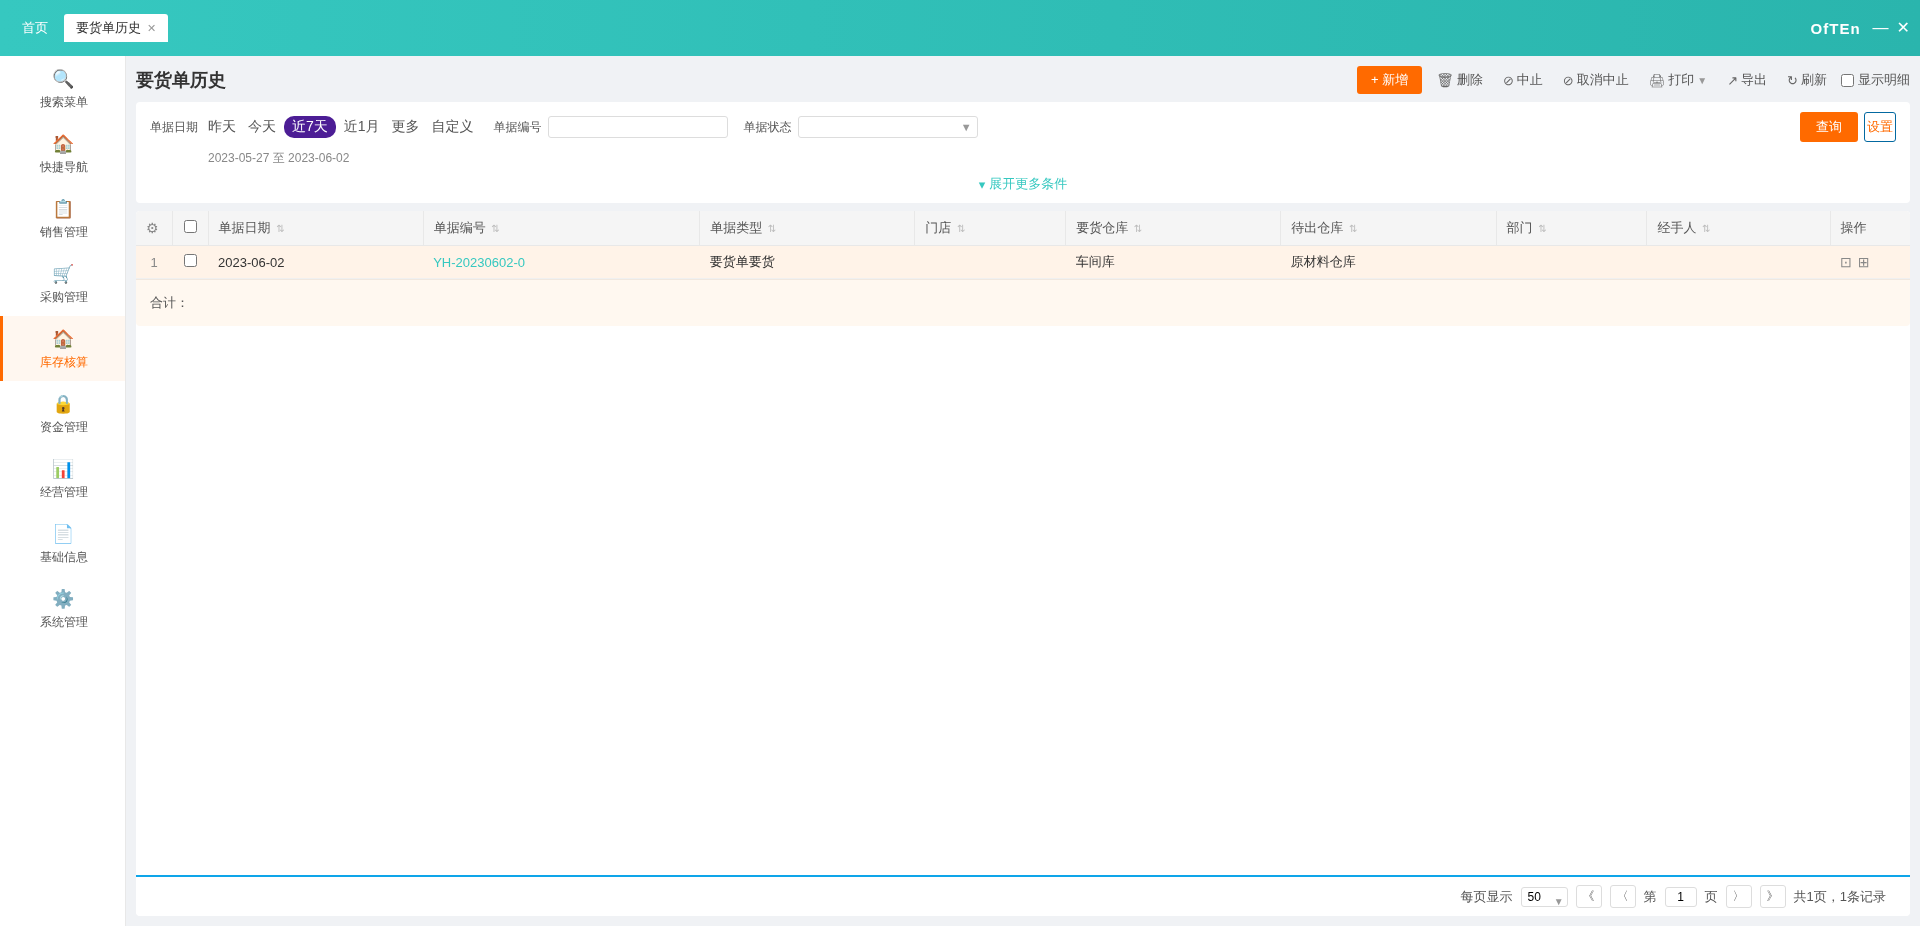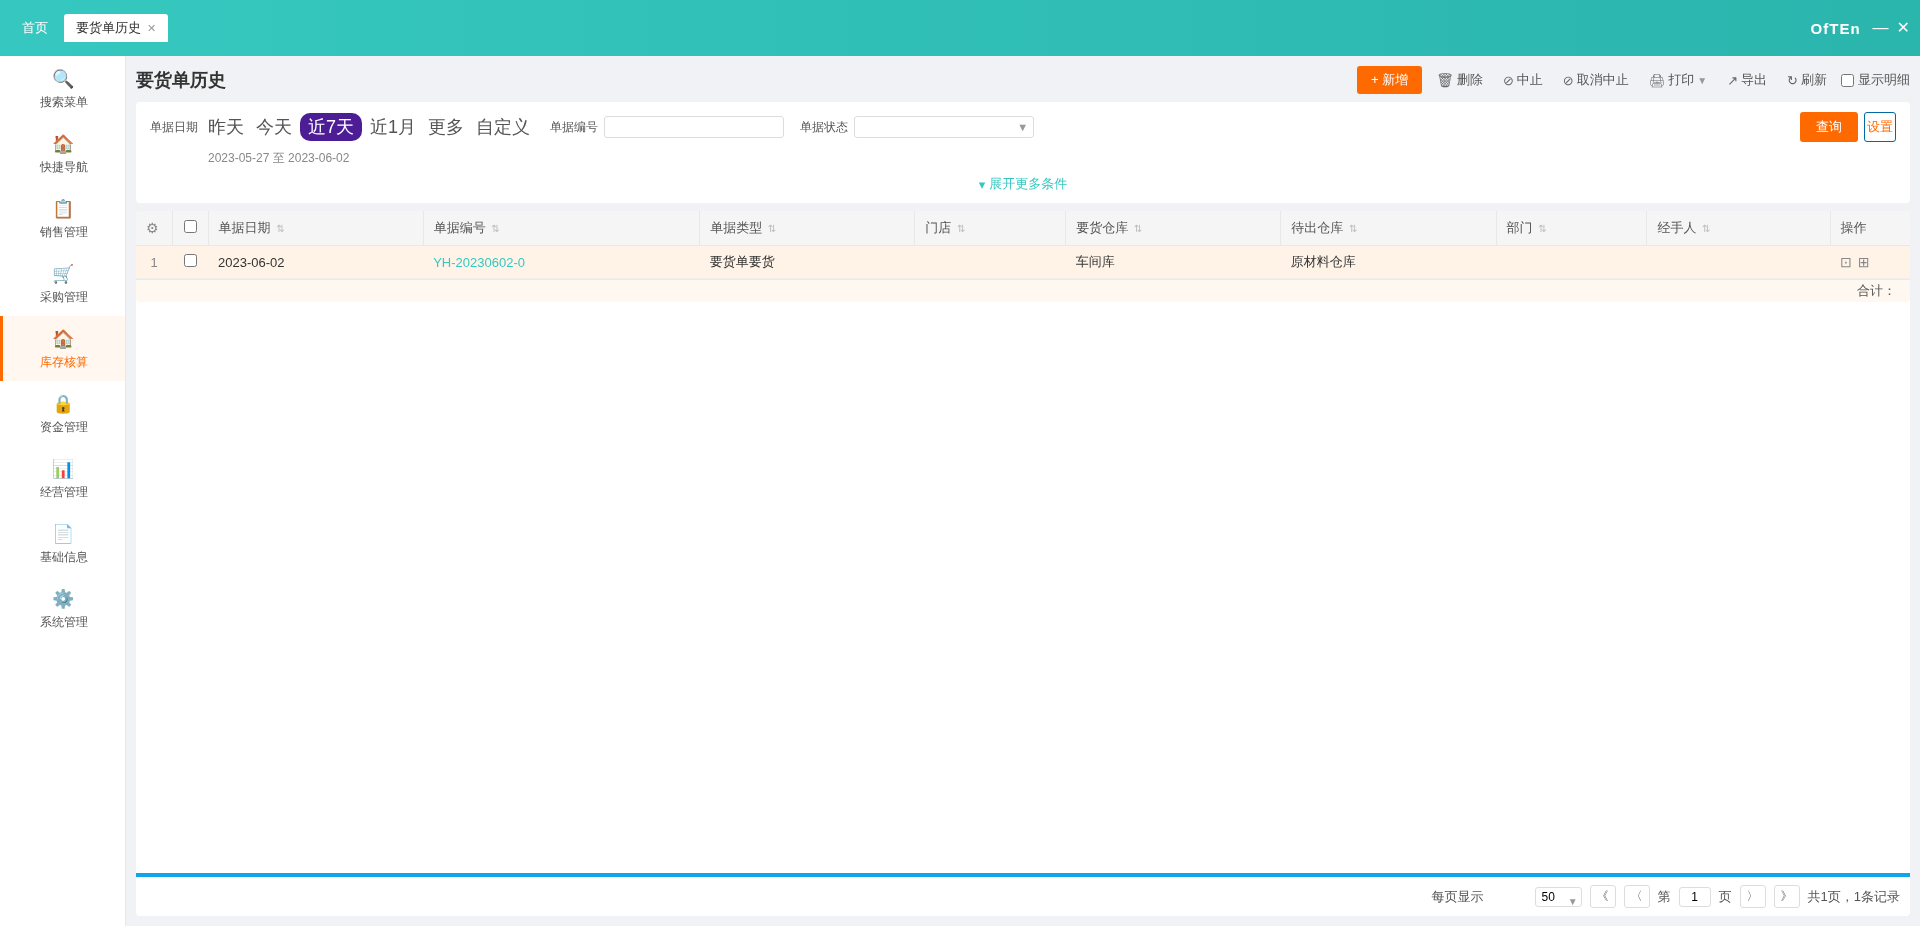--- a/index.html
+++ b/index.html
@@ -145,21 +145,21 @@
     }
     .filter-group {
       display: flex;
       align-items: center;
       gap: 6px;
       flex-shrink: 0;
     }
     .filter-label { color: #555; font-size: 12px; white-space: nowrap; }
     .filter-date-options { display: flex; gap: 4px; align-items: center; }
     .date-opt {
-      font-size: 18px;
+      font-size: 14px;
       color: #555;
       cursor: pointer;
       padding: 2px 4px;
       border-radius: 3px;
     }
     .date-opt.active {
       background: #4c1d95;
       color: #fff;
       border-radius: 10px;
       padding: 2px 8px;
@@ -255,40 +255,39 @@
     .table-header-gear {
       cursor: pointer;
       color: #888;
       font-size: 14px;
     }
 
     
     .footer-bar {
       background: #fff8f0;
       border-top: 1px solid #f0e8e0;
-      padding: 2px 14px;
+      padding: 14px 14px;
       display: flex;
       align-items: center;
       font-size: 12px;
       color: #555;
       flex-shrink: 0;
       border-radius: 0 0 4px 4px;
-      justify-content: flex-end;
     }
     .footer-total { font-weight: normal; color: #555; }
 
     
     .pagination-bar {
       display: flex;
       align-items: center;
       justify-content: flex-end;
       gap: 8px;
-      padding: 8px 10px;
-      background: #fff;
-      border-top: 4px solid #0ea5e9;
+      padding: 8px 24px;
+      background: #fff;
+      border-top: 2px solid #0ea5e9;
       font-size: 12px;
       color: #555;
       flex-shrink: 0;
       border-radius: 0 0 4px 4px;
     }
     .pagination-btn {
       border: 1px solid #ddd;
       background: #fff;
       padding: 2px 6px;
       border-radius: 3px;
@@ -307,21 +306,21 @@
     }
     .per-page-select {
       border: 1px solid #ddd;
       border-radius: 3px;
       padding: 2px 18px 2px 6px;
       font-size: 12px;
       appearance: none;
       background: #fff;
       cursor: pointer;
     }
-    .per-page-wrap { position: relative; display: inline-flex; align-items: flex-end; margin-left: 43px; }
+    .per-page-wrap { position: relative; display: inline-flex; align-items: flex-end; }
     .per-page-arrow { position: absolute; right: 4px; pointer-events: none; color: #999; font-size: 10px; }
 
     
     input[type="checkbox"] { cursor: pointer; accent-color: #ff6a00; }
 
     
     .window-controls { display: flex; gap: 8px; align-items: center; }
     .win-btn { color: #fff; cursor: pointer; font-size: 16px; line-height: 1; }
   </style>
 </head>

